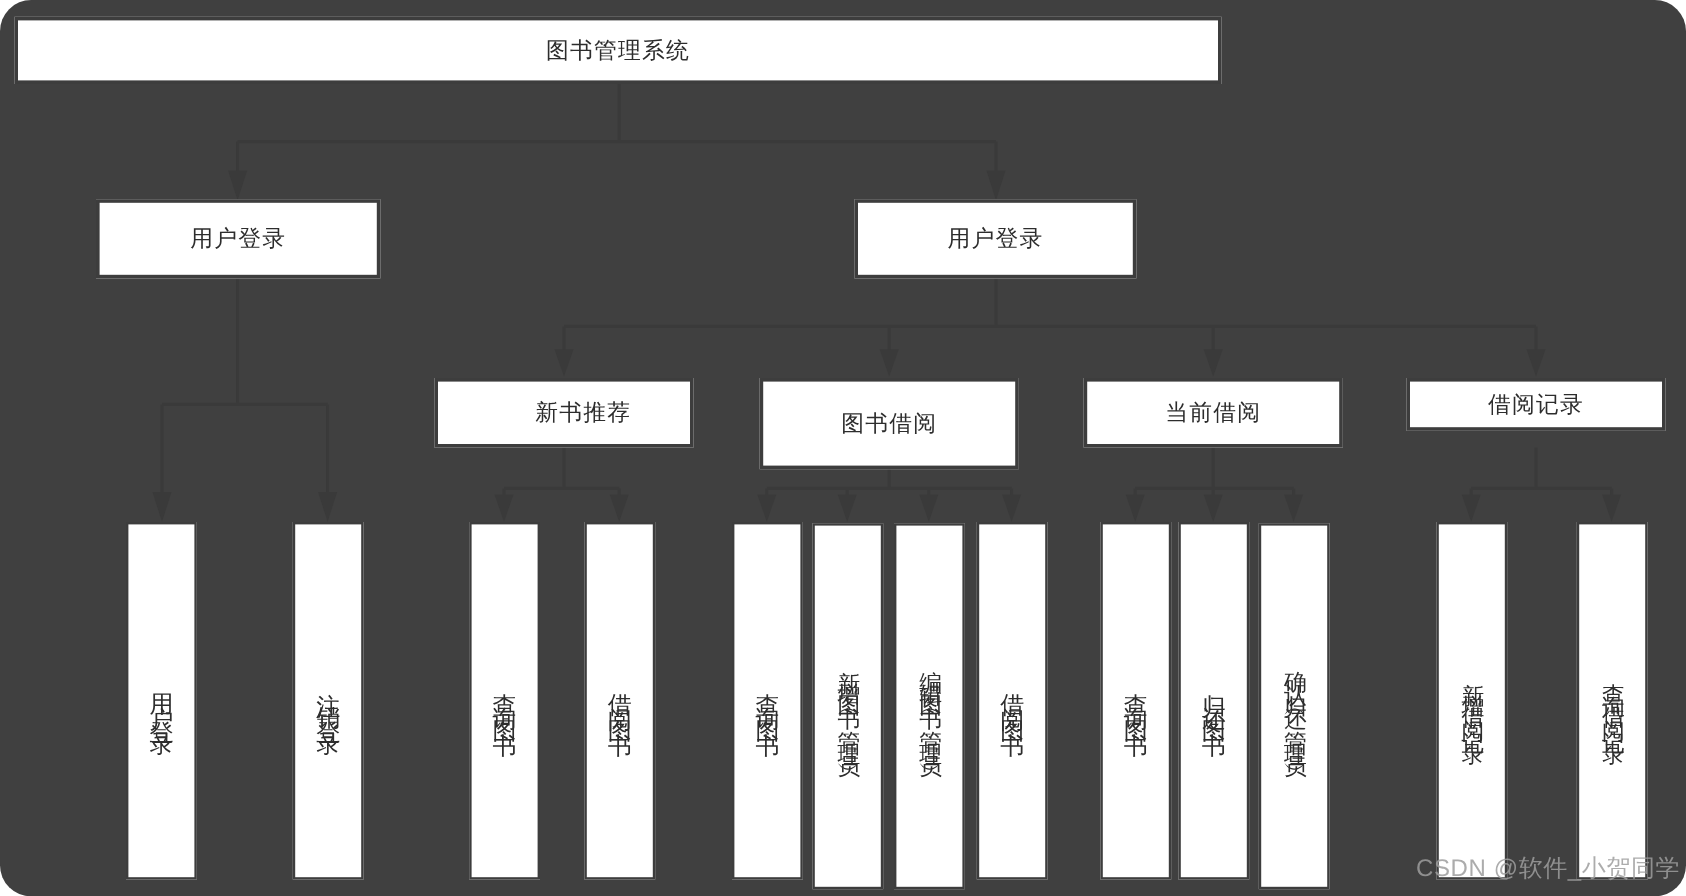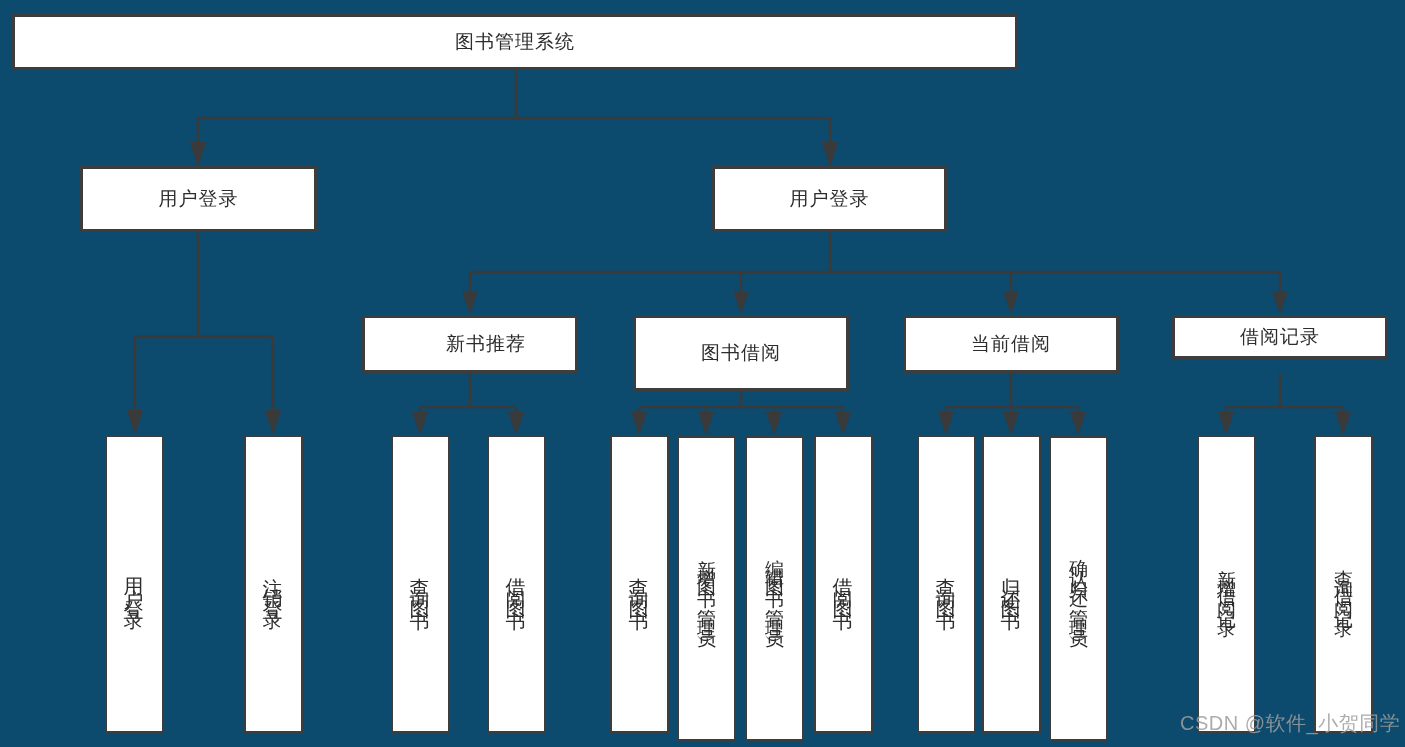--- a/index.html
+++ b/index.html
@@ -5,22 +5,23 @@
   html, body {
     margin: 0;
     padding: 0;
     background: #ffffff;
     font-family: "Liberation Sans", sans-serif;
   }
   .canvas {
     position: relative;
     width: 1405px;
     height: 747px;
-    background: #0c4a6e;
+    background: #404040;
     overflow: hidden;
+    border-radius: 26px;
   }
   svg.connectors {
     position: absolute;
     left: 0; top: 0;
     width: 1405px;
     height: 747px;
     z-index: 1;
   }
   .node {
     position: absolute;

